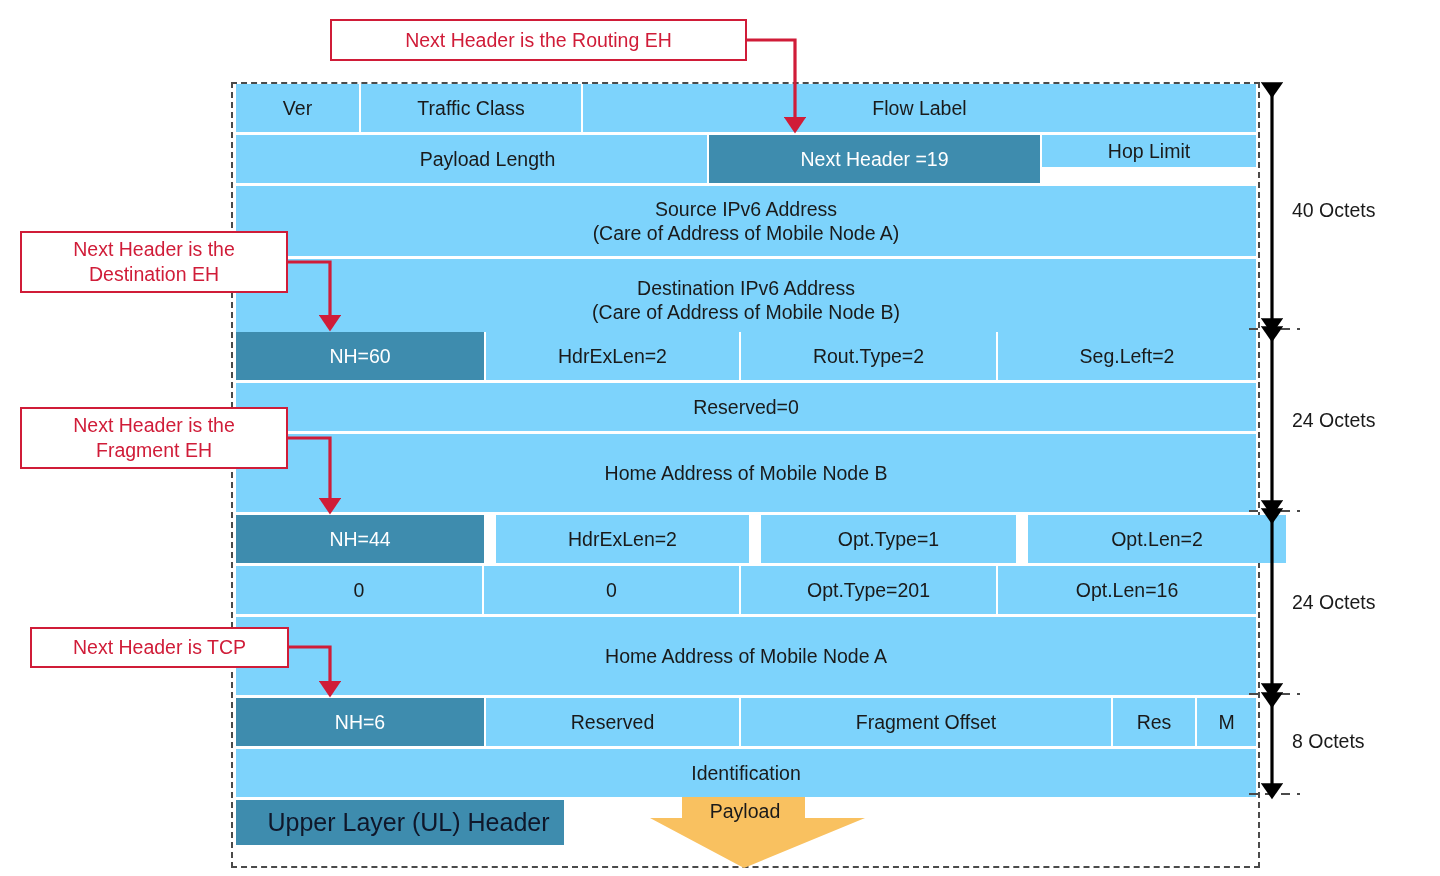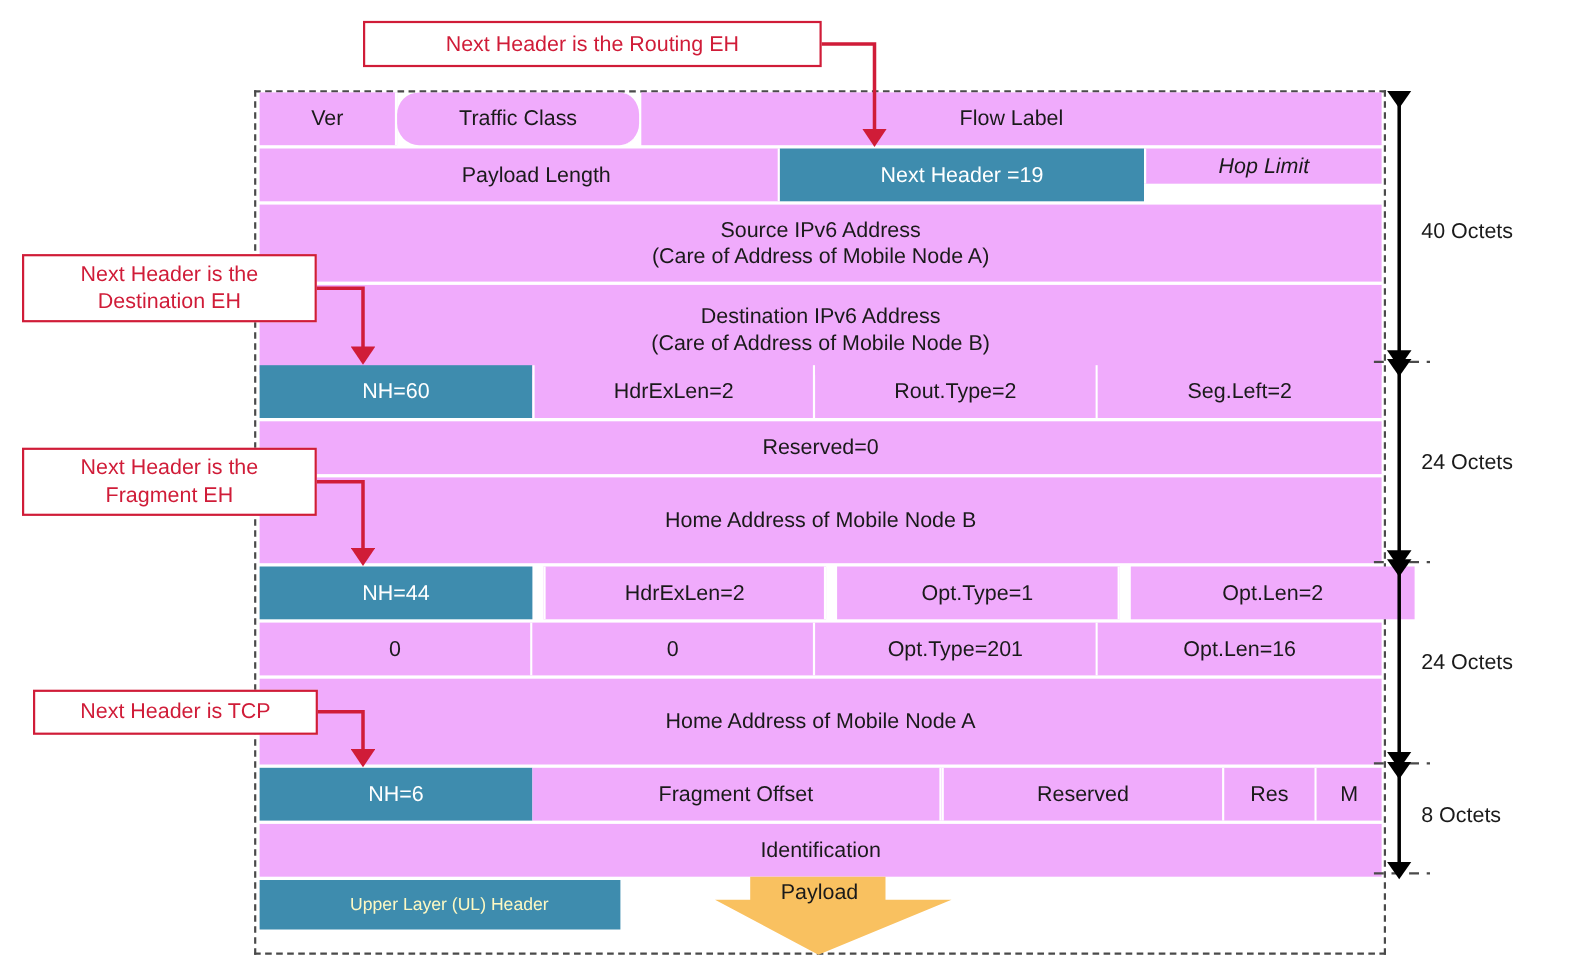--- a/index.html
+++ b/index.html
@@ -23,67 +23,67 @@
   .cell{
     background:#dde3ea;
     box-sizing:border-box;
     border-right:2px solid #ffffff;
     display:flex;align-items:center;justify-content:center;
     font-size:19.5px;line-height:1.25;text-align:center;
     color:#1a1a1a;white-space:pre-line;
   }
   .cell:last-child{border-right:none;}
   .cell.teal{background:#3e8cae;color:#ffffff;}
-  .cell.plain{background:#f0abfc;}
+  .cell.plain{background:#7dd3fc;}
 
   
   .callout{
     position:absolute;box-sizing:border-box;
     background:#ffffff;border:2.5px solid #d01c38;
     color:#d01c38;font-size:19.5px;line-height:1.28;
     display:flex;align-items:center;justify-content:center;text-align:center;
     white-space:pre-line;padding:2px 8px;
   }
 
   
   .connectors{position:absolute;left:0;top:0;width:1440px;height:876px;pointer-events:none;}
 
   
   .octet-label{
     position:absolute;font-size:19.5px;color:#1a1a1a;white-space:nowrap;
   }
 
   
   .ul-header{
-    position:absolute;background:#3e8cae;color:#fef9c3;
+    position:absolute;background:#3e8cae;color:#0f172a;
     display:flex;align-items:center;justify-content:center;
-    font-size:16px;box-sizing:border-box;padding-left:17px;
+    font-size:25px;box-sizing:border-box;padding-left:17px;
   }
   .payload-label{
     position:absolute;font-size:19.5px;color:#1a1a1a;
     text-align:center;white-space:nowrap;z-index:3;
   }
 </style>
 </head>
 <body>
 
 <div class="stage">
 
   <div class="packet-outline"></div>
 
   <div class="hdr-row" style="top:84px;">
     <div class="cell plain" style="width:125px;height:48px;">Ver</div>
-    <div class="cell plain" style="width:222px;height:48px;border-radius:20px;">Traffic Class</div>
+    <div class="cell plain" style="width:222px;height:48px;">Traffic Class</div>
     <div class="cell plain" style="width:673px;height:48px;">Flow Label</div>
   </div>
 
   <div class="hdr-row" style="top:135px;">
     <div class="cell plain" style="width:473px;height:48px;padding-left:32px;">Payload Length</div>
     <div class="cell teal" style="width:331px;height:48px;border-right:none;">Next Header =19</div>
-    <div class="cell plain" style="width:216px;height:32px;border-left:2px solid #ffffff;font-style:italic;">Hop Limit</div>
+    <div class="cell plain" style="width:216px;height:32px;border-left:2px solid #ffffff;">Hop Limit</div>
   </div>
 
   <div class="hdr-row" style="top:186px;">
     <div class="cell plain" style="width:1020px;height:70px;">Source IPv6 Address
 (Care of Address of Mobile Node A)</div>
   </div>
 
   <div class="hdr-row" style="top:259px;">
     <div class="cell plain" style="width:1020px;height:82px;">Destination IPv6 Address
 (Care of Address of Mobile Node B)</div>
@@ -117,22 +117,22 @@
     <div class="cell plain" style="width:257px;height:48px;">Opt.Type=201</div>
     <div class="cell plain" style="width:258px;height:48px;">Opt.Len=16</div>
   </div>
 
   <div class="hdr-row" style="top:617px;">
     <div class="cell plain" style="width:1020px;height:78px;">Home Address of Mobile Node A</div>
   </div>
 
   <div class="hdr-row" style="top:698px;">
     <div class="cell teal" style="width:248px;height:48px;border-right:none;">NH=6</div>
+    <div class="cell plain" style="width:257px;height:48px;border-left:2px solid #ffffff;">Reserved</div>
     <div class="cell plain" style="width:372px;height:48px;">Fragment Offset</div>
-    <div class="cell plain" style="width:257px;height:48px;border-left:2px solid #ffffff;">Reserved</div>
     <div class="cell plain" style="width:84px;height:48px;">Res</div>
     <div class="cell plain" style="width:59px;height:48px;">M</div>
   </div>
 
   <div class="hdr-row" style="top:749px;">
     <div class="cell plain" style="width:1020px;height:48px;">Identification</div>
   </div>
 
   <div class="ul-header" style="left:236px;top:800px;width:328px;height:45px;">Upper Layer (UL) Header</div>
 

